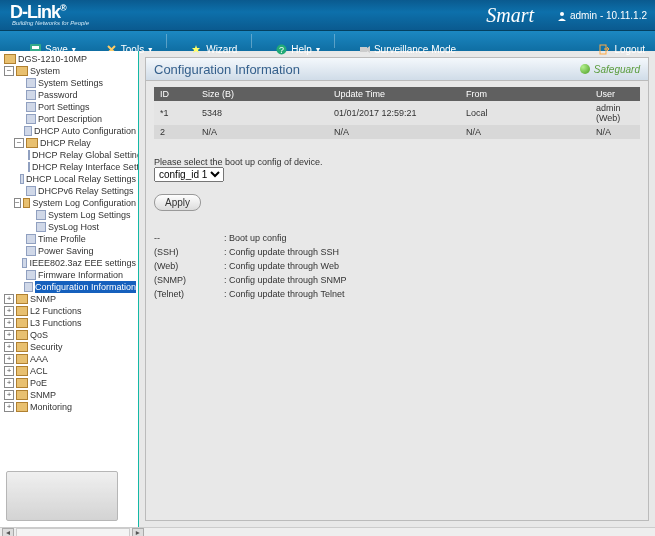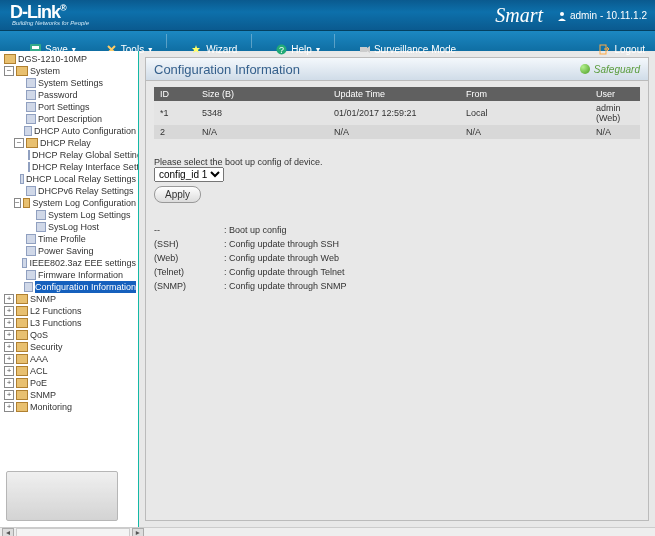--- a/index.html
+++ b/index.html
@@ -1,20 +1,20 @@
 <!DOCTYPE html>
 <html><head>
 <meta charset="utf-8">
 <style>
   html,body{margin:0;padding:0;font-family:Arial,Helvetica,sans-serif;font-size:11px;color:#333;background:#fff;width:655px;height:536px;overflow:hidden}
   .banner{height:30px;background:linear-gradient(#0a5a8f,#0d70ab 40%,#0a5a8f);position:relative;border-bottom:1px solid #044060}
   .logo{position:absolute;left:10px;top:2px;color:#fff;font-size:18px;font-weight:bold;letter-spacing:-1px}
   .logo .r{font-size:9px;vertical-align:super}
   .tagline{position:absolute;left:12px;top:20px;font-size:6px;color:#cfe8f7;font-style:italic}
-  .smart{position:absolute;right:112px;top:4px;font-family:'Brush Script MT',cursive;font-size:20px;color:#fff;font-style:italic}
+  .smart{position:absolute;right:121px;top:4px;font-family:'Brush Script MT',cursive;font-size:20px;color:#fff;font-style:italic}
   .userinfo{position:absolute;right:8px;top:10px;color:#fff;font-size:10px}
   .userinfo svg{vertical-align:middle;margin-right:3px}
   .menubar{height:20px;background:linear-gradient(#1c88c2,#0f6ea3);display:flex;align-items:center;color:#fff;font-size:10px}
   .menubar .mitem{display:flex;align-items:center;padding:16px 10px 0 20px;height:100%;cursor:pointer;position:relative}
   .menubar .mitem svg{margin-right:4px}
   .menubar .dd{margin-left:4px;font-size:8px}
   .menubar .right{margin-left:auto;display:flex;align-items:center}
   .menubar .sep{width:1px;height:14px;background:rgba(255,255,255,.3);margin:0 4px}
   .body{display:flex;height:476px}
   .sidebar{width:138px;border-right:1px solid #14b8a6;background:#fff;overflow:hidden;position:relative;display:flex;flex-direction:column}
@@ -34,21 +34,21 @@
   .phead .sg{margin-left:auto;font-size:10px;color:#5a9c3c;font-style:italic;display:flex;align-items:center}
   .phead .sg .dot{width:10px;height:10px;border-radius:50%;background:radial-gradient(circle at 30% 30%,#b3f08d,#4a9c22);margin-right:4px}
   .pcontent{padding:6px 8px;font-size:9px;color:#333}
   table.gr{width:100%;border-collapse:collapse;font-size:9px}
   table.gr th{background:#606060;color:#fff;text-align:left;padding:2px 6px;font-weight:normal}
   table.gr td{background:#d8d8d8;padding:2px 6px}
   table.gr tr.alt td{background:#e4e4e4}
   .seltxt{margin-top:18px;font-size:9px}
   .selrow{}
   .selrow select{font-size:10px;width:70px}
-  .btn{display:inline-block;padding:2px 10px;background:linear-gradient(#fefefe,#dcdcdc);border:1px solid #999;border-radius:8px;font-size:10px;margin-top:4px;cursor:pointer}
+  .btn{display:inline-block;padding:2px 10px;background:linear-gradient(#fefefe,#dcdcdc);border:1px solid #999;border-radius:8px;font-size:10px;margin-top:12px;cursor:pointer}
   .legend{margin-top:22px;font-size:9px}
   .legend .row{display:flex;margin:4px 0}
   .legend .k{width:70px}
   .footer{height:10px;background:#eee;border-top:1px solid #ccc;display:flex;align-items:center}
   .footer .arr{width:10px;height:8px;background:#ddd;border:1px solid #aaa;margin:0 2px;font-size:8px;text-align:center;line-height:8px;color:#555}
 </style>
 </head>
 <body>
 
 <div class="banner">
@@ -321,26 +321,26 @@
             </div>
           <div class="row">
               <div class="k">(SSH)</div>
               <div>: Config update through SSH</div>
             </div>
           <div class="row">
               <div class="k">(Web)</div>
               <div>: Config update through Web</div>
             </div>
           <div class="row">
+              <div class="k">(SNMP)</div>
+              <div>: Config update through SNMP</div>
+            </div>
+          <div class="row">
               <div class="k">(Telnet)</div>
               <div>: Config update through Telnet</div>
-            </div>
-          <div class="row">
-              <div class="k">(SNMP)</div>
-              <div>: Config update through SNMP</div>
             </div>
         </div>
       </div>
     </div>
   </div>
 </div>
 
 <div class="footer">
   <div class="arr">◂</div>
   <div style="flex:.18;height:8px;background:#f4f4f4;border:1px solid #ccc"></div>

